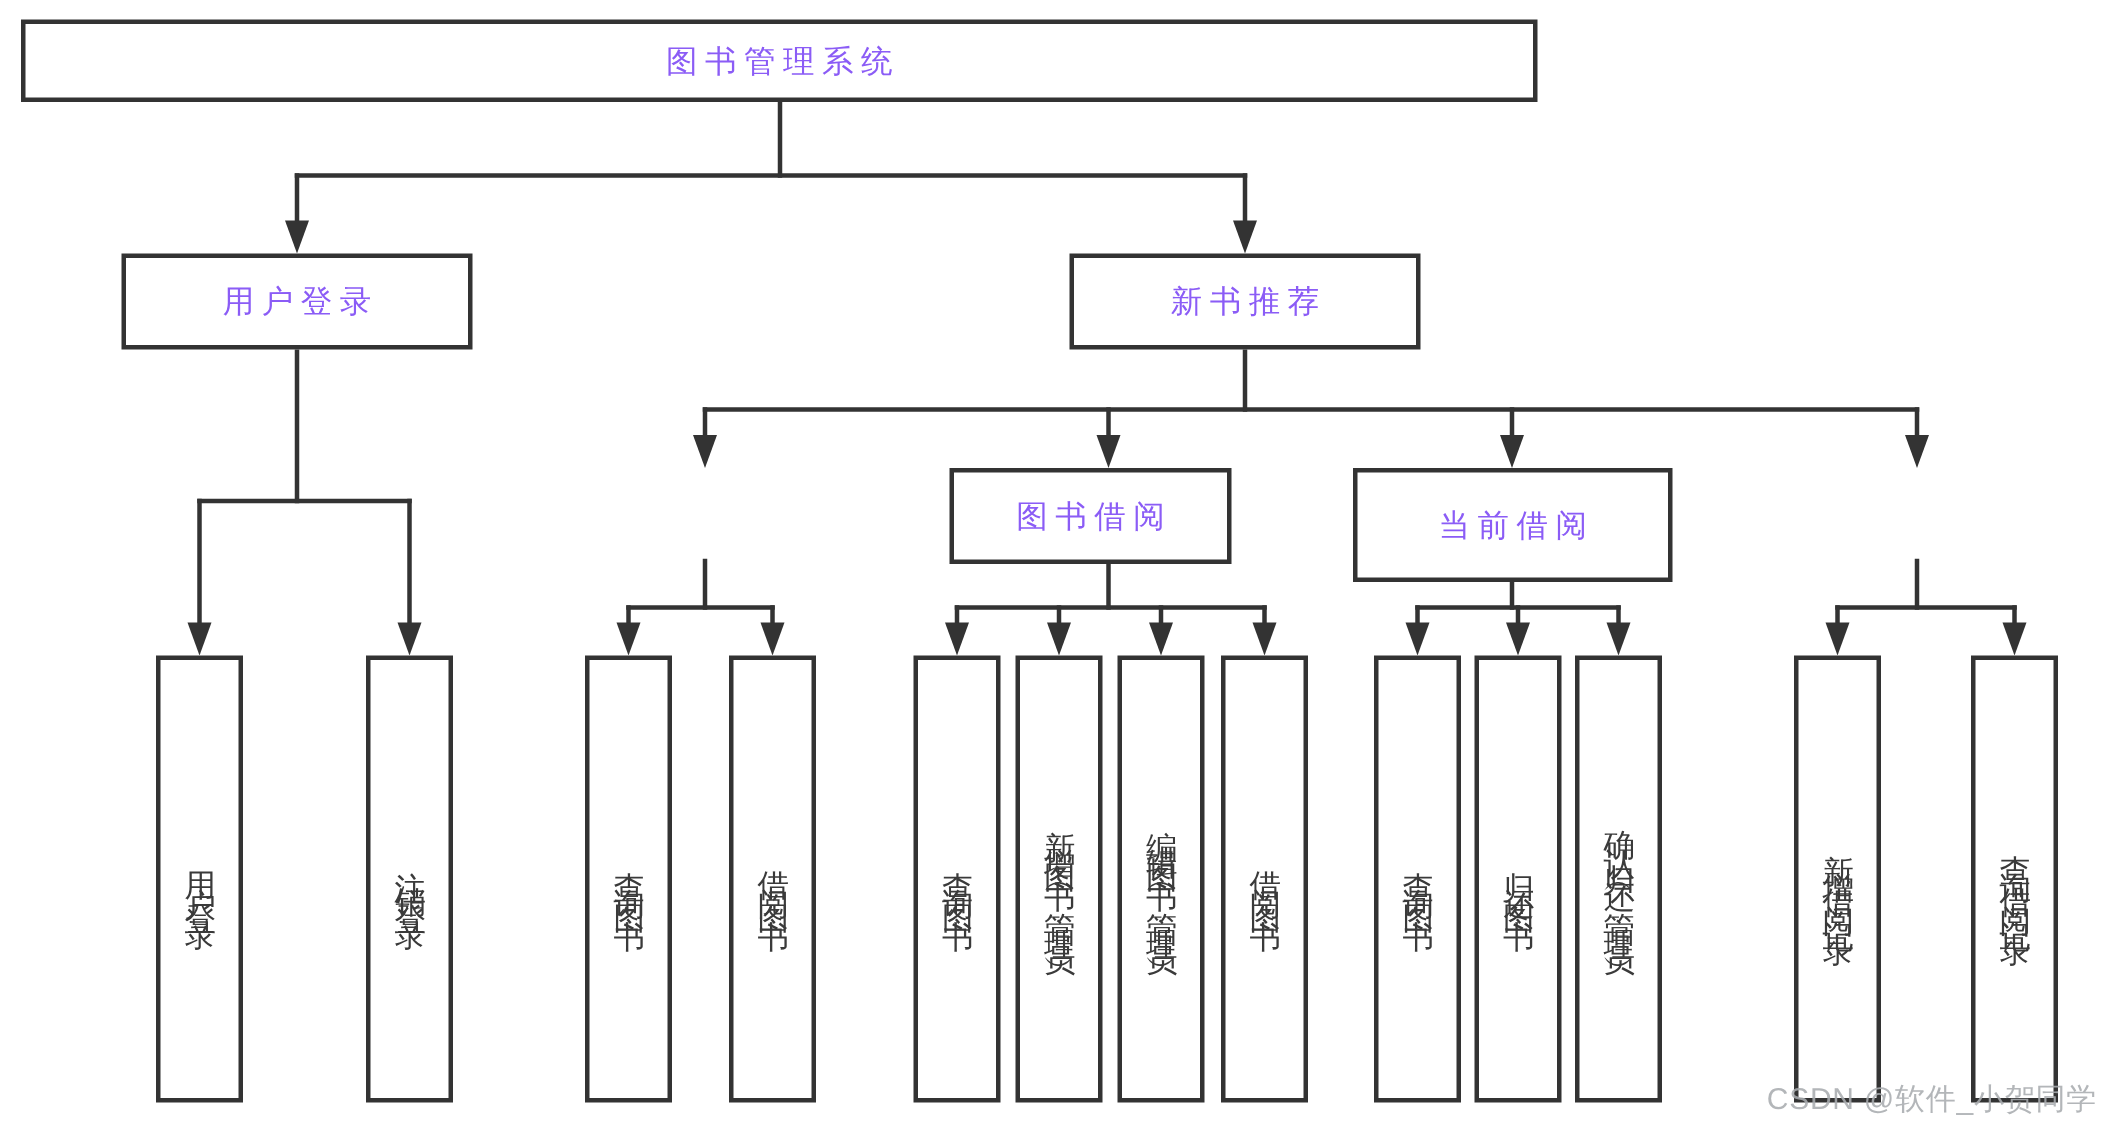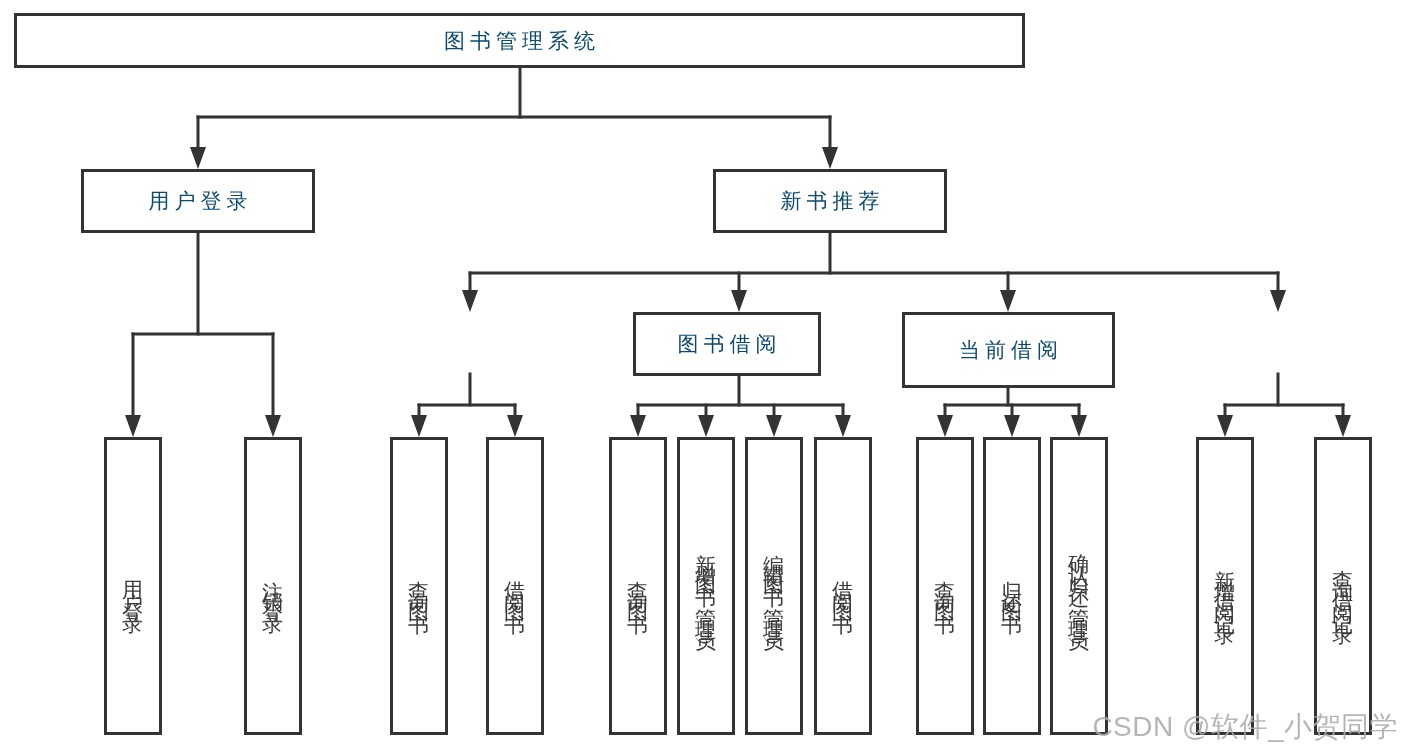--- a/index.html
+++ b/index.html
@@ -29,41 +29,41 @@
     border: 3px solid #333333;
     background: #ffffff;
     display: flex;
     align-items: center;
     justify-content: center;
   }
   .hlabel {
     font-size: 21px;
     letter-spacing: 5px;
     text-indent: 5px;
-    color: #0c4a6e;
+    color: #8b5cf6;
     white-space: nowrap;
   }
   .leaf {
     top: 437px;
     width: 58px;
     height: 298px;
   }
   .vlabel {
     writing-mode: vertical-rl;
     text-orientation: mixed;
     font-size: 21px;
     letter-spacing: 11px;
     line-height: 1;
     color: #3a3a3a;
   }
   .watermark {
     position: absolute;
     right: 7px;
     bottom: 1px;
-    font-size: 28px;
+    font-size: 20px;
     letter-spacing: 0.5px;
     color: rgba(168, 172, 175, 0.88);
     z-index: 5;
     white-space: nowrap;
   }
 </style>
 </head>
 <body>
 
 <div class="canvas">

